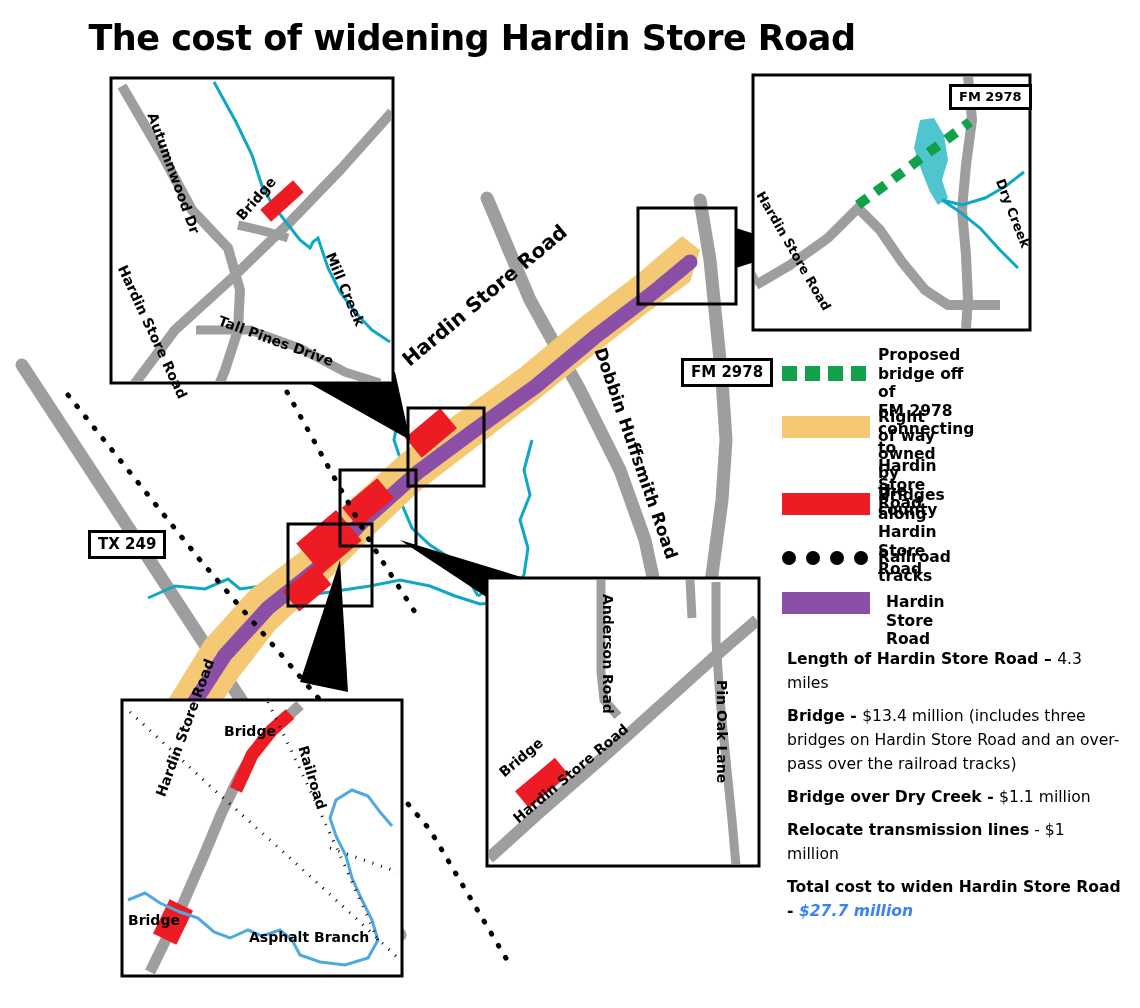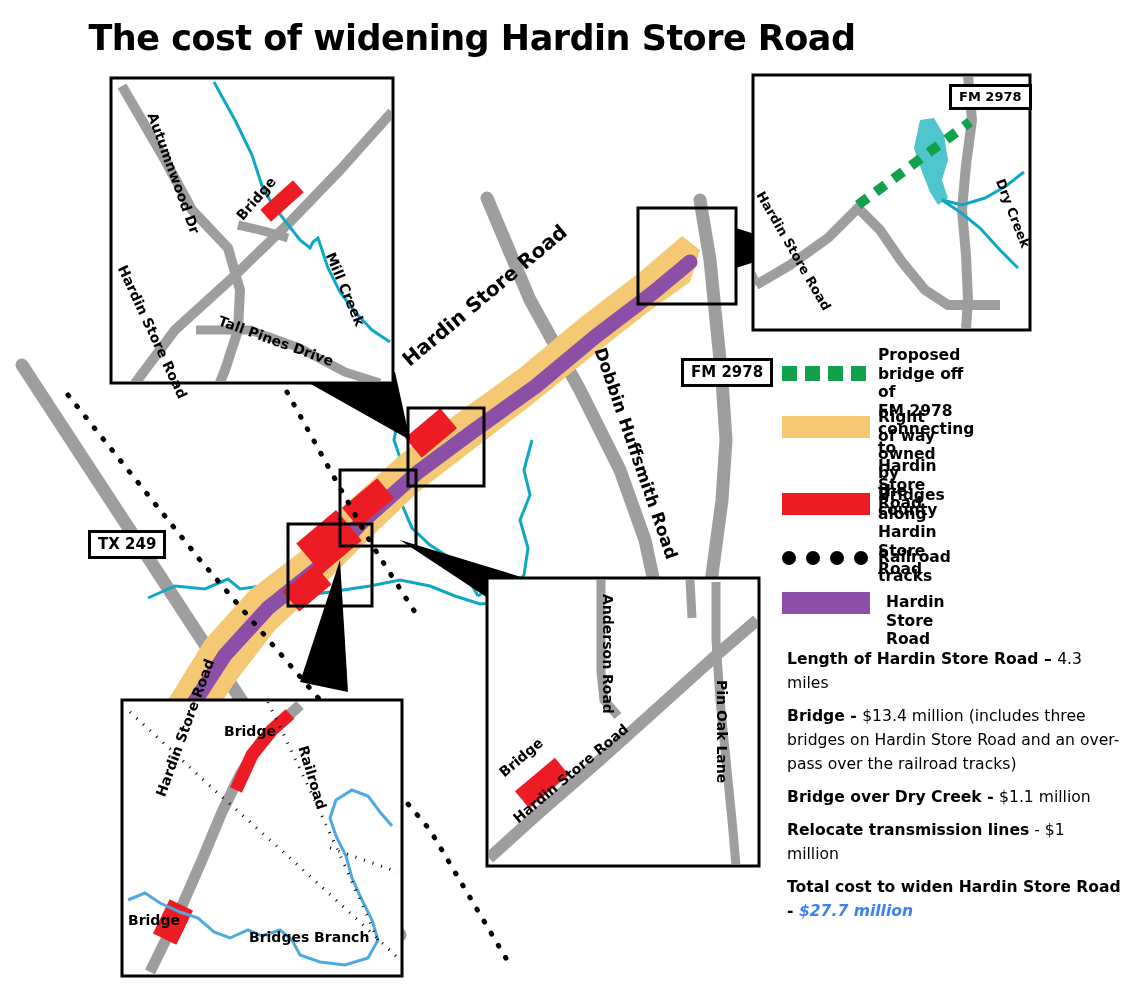--- a/index.html
+++ b/index.html
@@ -181,21 +181,21 @@
   <div class="mlab" style="left:219px;top:312px;font-size:14px;transform:rotate(20deg);">Tall Pines Drive</div>
 
   <div class="boxlab" style="left:949px;top:84px;font-size:13px;">FM 2978</div>
   <div class="mlab" style="left:760px;top:185px;font-size:13px;transform:rotate(60deg);">Hardin Store Road</div>
   <div class="mlab" style="left:1000px;top:172px;font-size:13px;transform:rotate(69deg);">Dry Creek</div>
 
   <div class="mlab" style="left:224px;top:723px;font-size:14px;">Bridge</div>
   <div class="mlab" style="left:303px;top:738px;font-size:14px;transform:rotate(73deg);">Railroad</div>
   <div class="mlab" style="left:160px;top:788px;font-size:14px;transform:rotate(-70deg);">Hardin Store Road</div>
   <div class="mlab" style="left:128px;top:912px;font-size:14px;">Bridge</div>
-  <div class="mlab" style="left:249px;top:930px;font-size:14px;line-height:15px;white-space:pre;">Bridges Branch</div>
+  <div class="mlab" style="left:249px;top:930px;font-size:14px;line-height:15px;white-space:pre;">Asphalt Branch</div>
 
   <div class="mlab" style="left:608px;top:586px;font-size:14px;transform:rotate(90deg);">Anderson Road</div>
   <div class="mlab" style="left:722px;top:672px;font-size:14px;transform:rotate(90deg);">Pin Oak Lane</div>
   <div class="mlab" style="left:501px;top:766px;font-size:14px;transform:rotate(-40deg);">Bridge</div>
   <div class="mlab" style="left:515px;top:812px;font-size:14px;transform:rotate(-40deg);">Hardin Store Road</div>
 </div>
 
 <div id="legend">
 
   <div class="lg-row" style="top:0px;">

